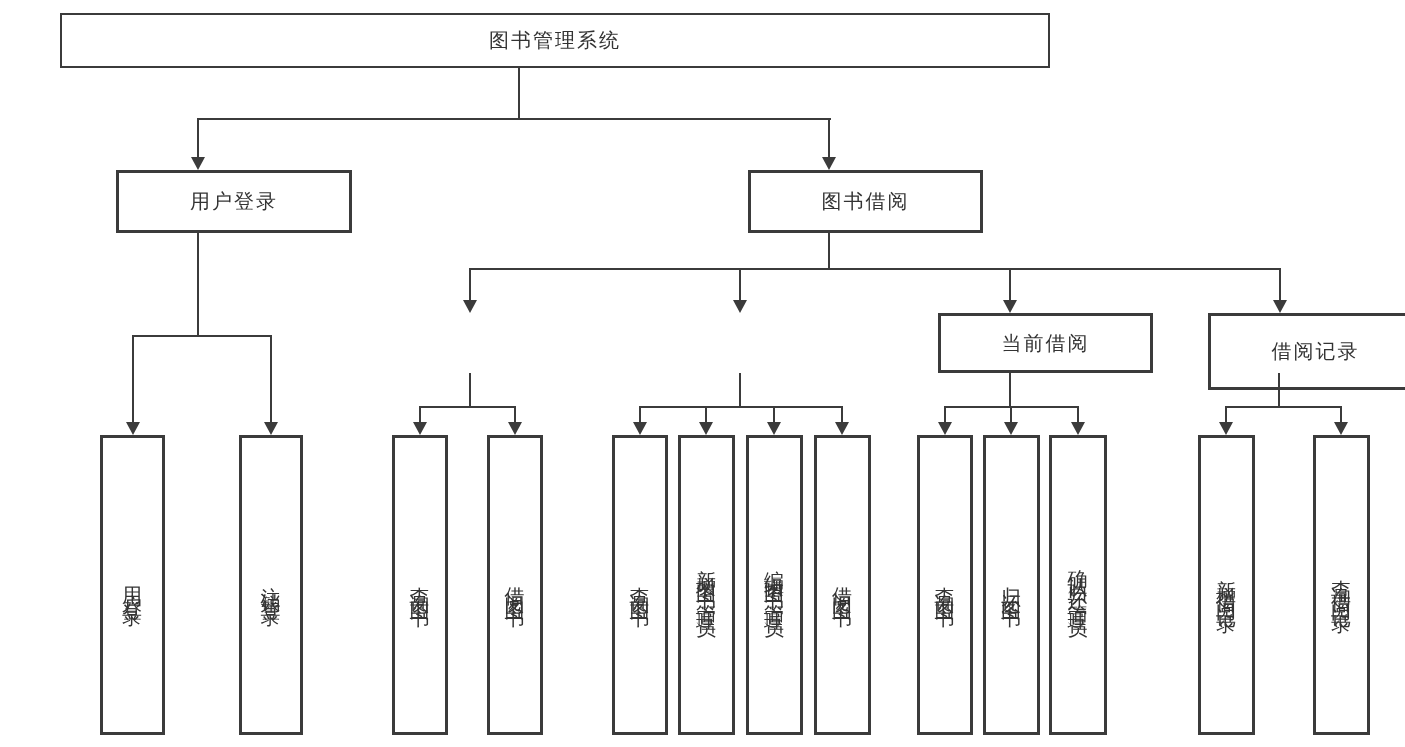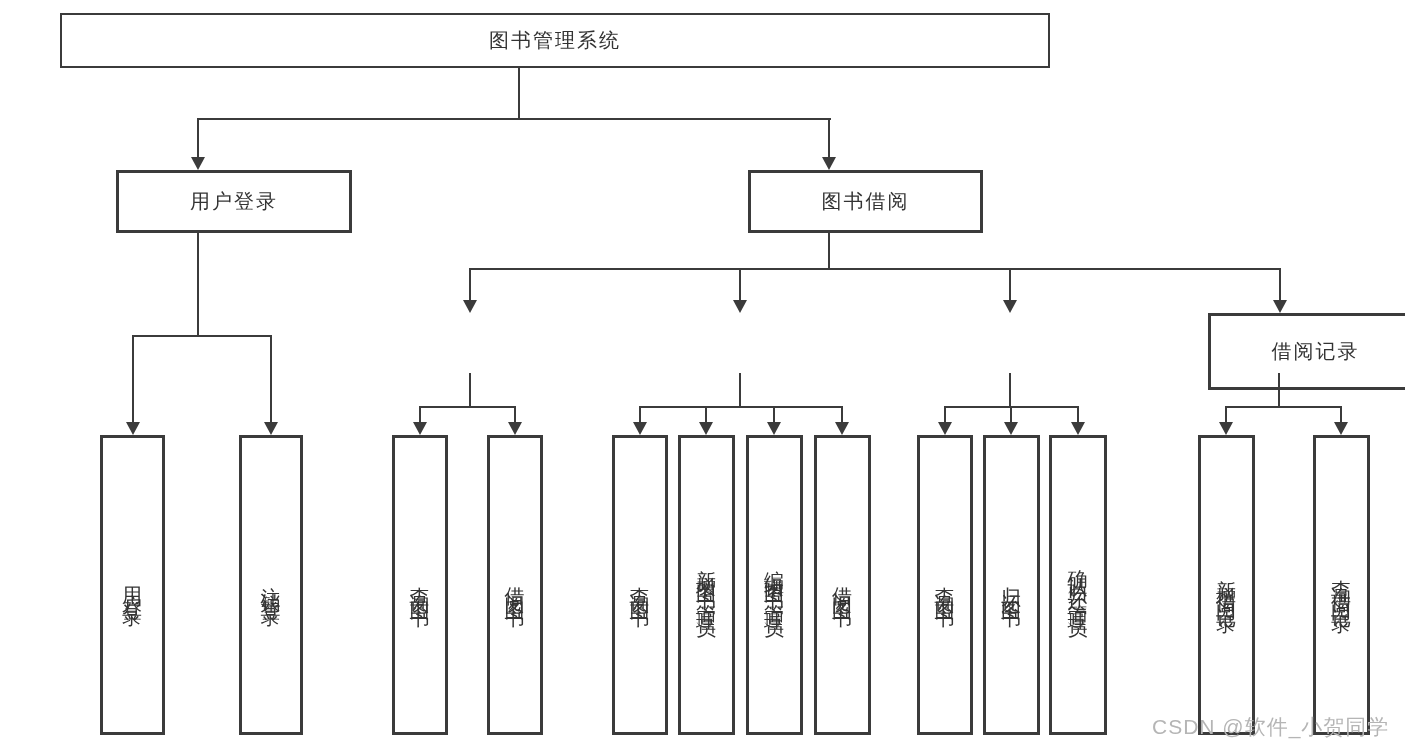--- a/index.html
+++ b/index.html
@@ -62,20 +62,21 @@
   <div class="hline" style="left:469px;top:268px;width:812px"></div>
   <div class="vline" style="left:469px;top:268px;height:32px"></div>
   <div class="arrow" style="left:463px;top:300px"></div>
   <div class="vline" style="left:739px;top:268px;height:32px"></div>
   <div class="arrow" style="left:733px;top:300px"></div>
   <div class="vline" style="left:1009px;top:268px;height:32px"></div>
   <div class="arrow" style="left:1003px;top:300px"></div>
   <div class="vline" style="left:1279px;top:268px;height:32px"></div>
   <div class="arrow" style="left:1273px;top:300px"></div>
 
+  <div class="box" style="left:902px;top:313px;width:215px;height:60px">当前借阅</div>
   <div class="box" style="left:1172px;top:313px;width:215px;height:77px">借阅记录</div>
 
   <div class="vline" style="left:469px;top:373px;height:34px"></div>
   <div class="hline" style="left:419px;top:406px;width:97px"></div>
   <div class="vline" style="left:419px;top:406px;height:16px"></div>
   <div class="arrow" style="left:413px;top:422px"></div>
   <div class="vline" style="left:514px;top:406px;height:16px"></div>
   <div class="arrow" style="left:508px;top:422px"></div>
 
   <div class="vline" style="left:739px;top:373px;height:34px"></div>
@@ -142,15 +143,14 @@
     <span class="vtext">确认归还（管理员）</span>
   </div>
 
   <div class="vbox" style="left:1198px;width:57px">
     <span class="vtext">新增借阅记录</span>
   </div>
   <div class="vbox" style="left:1313px;width:57px">
     <span class="vtext">查询借阅记录</span>
   </div>
 
-  <div class="watermark">CSDN @软件_小贺同学</div>
 
 </div>
 
 </body></html>

